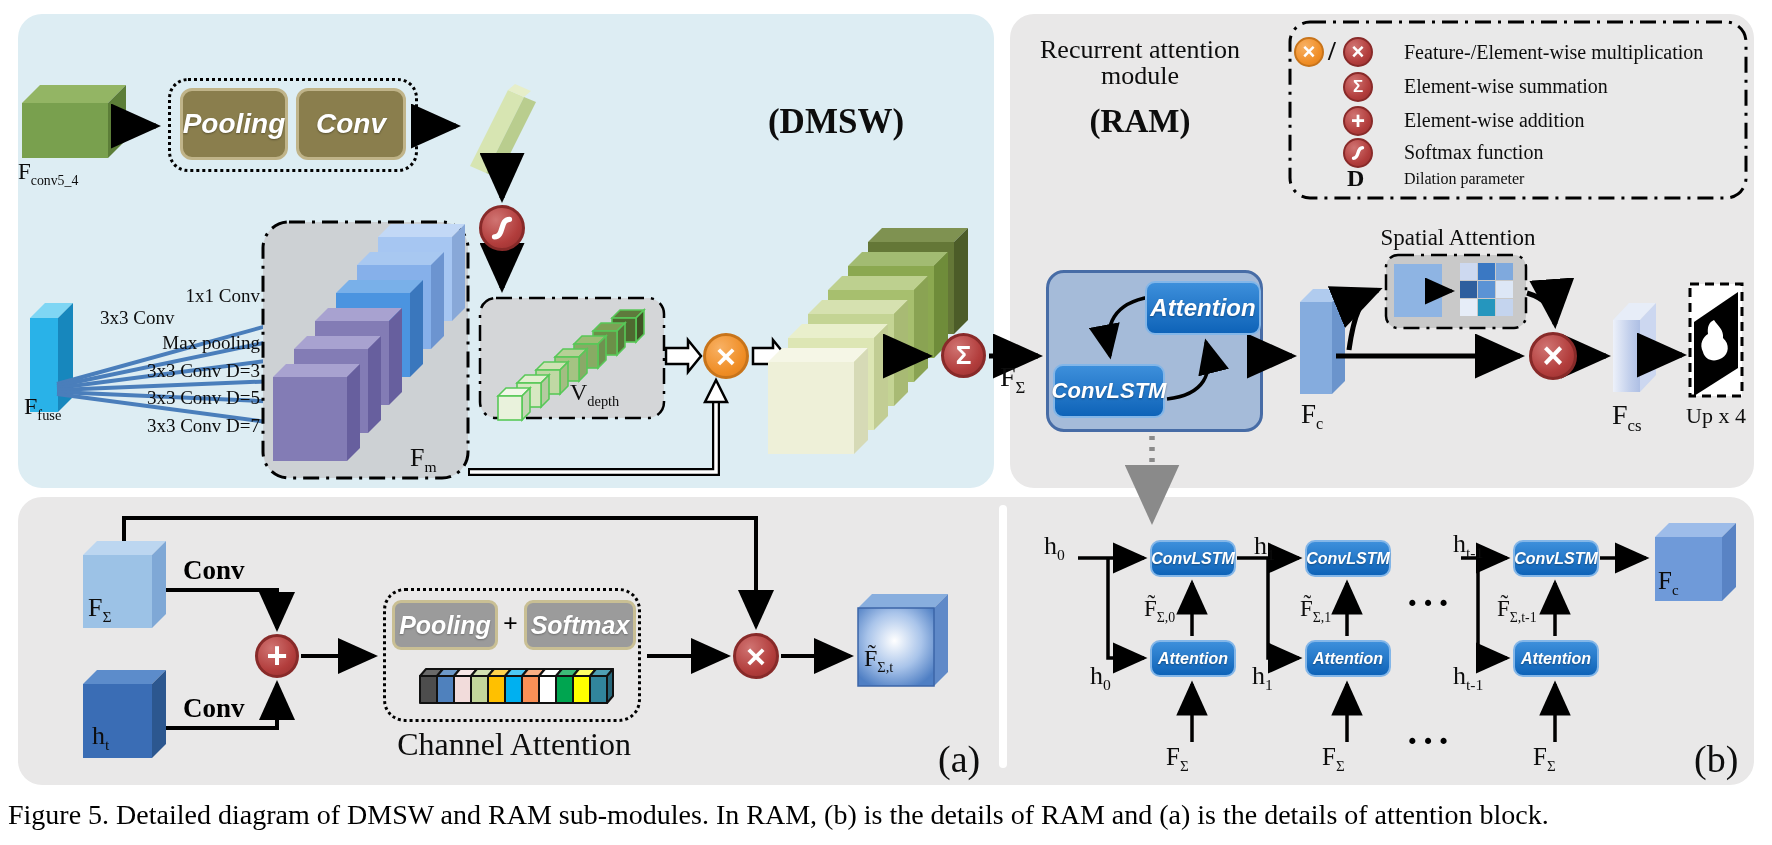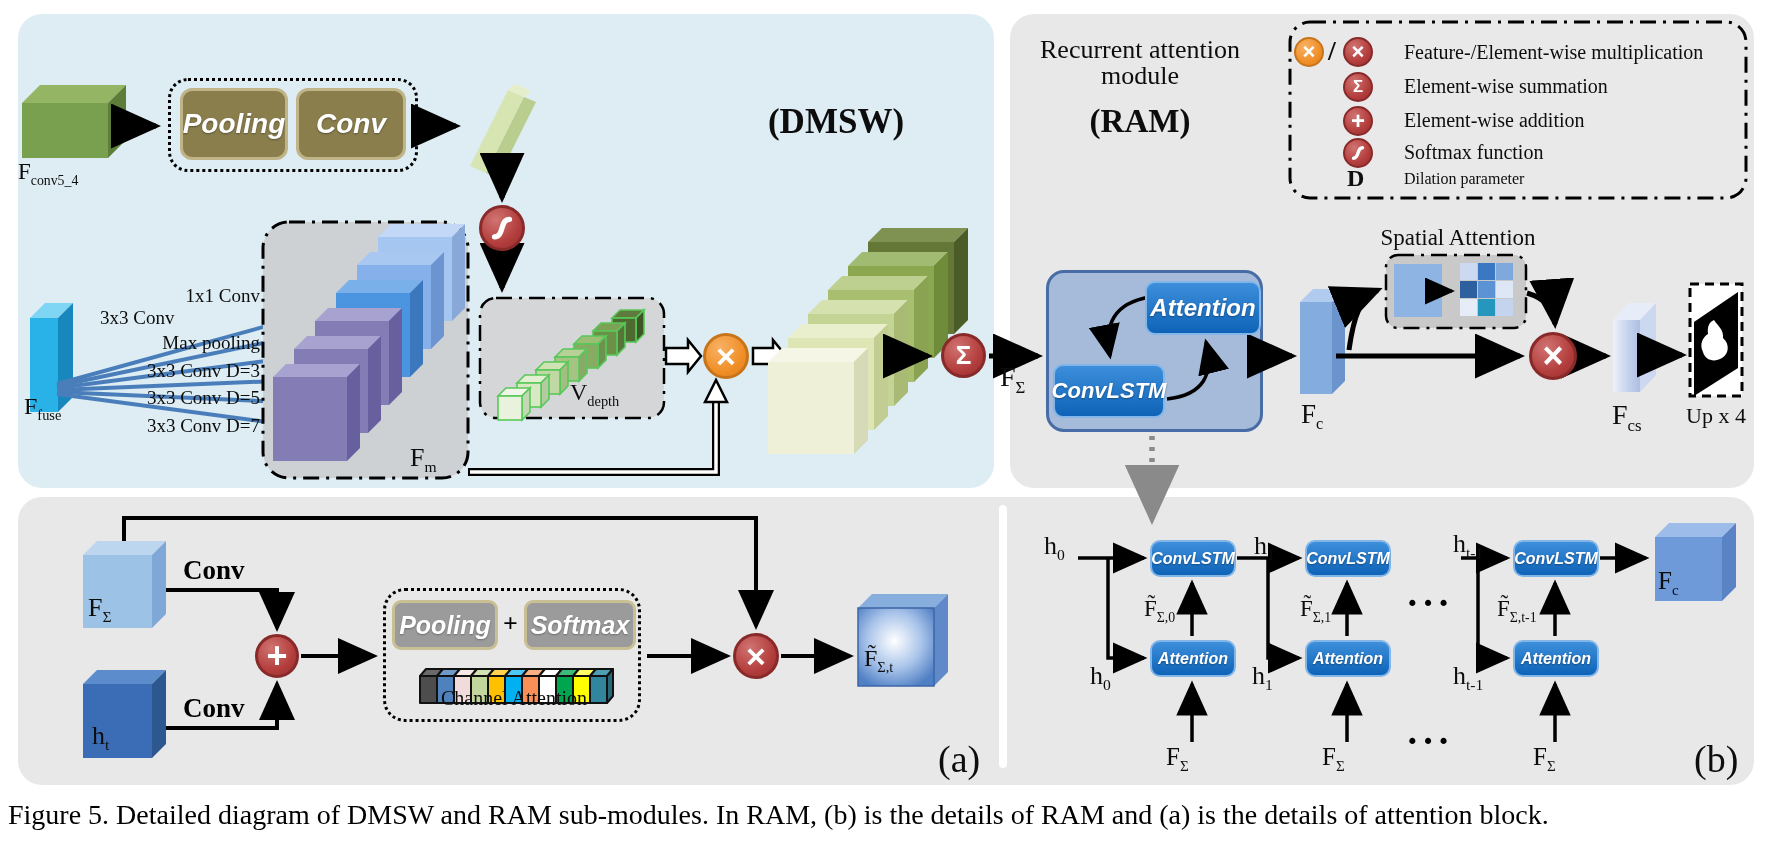--- a/index.html
+++ b/index.html
@@ -379,21 +379,21 @@
 
     <div class="lbl" style="left:88px;top:594px;font-size:26px;"><span>F</span><sub>Σ</sub></div>
     <div class="lbl" style="left:92px;top:722px;font-size:26px;"><span>h</span><sub>t</sub></div>
     <div class="lbl sans" style="left:183px;top:556px;font-size:27px;color:#000;">Conv</div>
     <div class="lbl sans" style="left:183px;top:694px;font-size:27px;color:#000;">Conv</div>
     <div class="op red" style="left:255px;top:634px;width:44px;height:44px;font-size:36px;">+</div>
     <div class="dotbox" style="left:383px;top:588px;width:258px;height:134px;border-radius:22px;"></div>
     <div class="btn gray" style="left:392px;top:600px;width:106px;height:50px;font-size:25px;">Pooling</div>
     <div class="lbl sans" style="left:503px;top:610px;font-size:26px;color:#000;">+</div>
     <div class="btn gray" style="left:524px;top:600px;width:112px;height:50px;font-size:25px;">Softmax</div>
-    <div class="lbl ctr" style="left:394px;top:688px;width:240px;font-size:20px;">Channel Attention</div>
+    <div class="lbl ctr" style="left:394px;top:728px;width:240px;font-size:32px;">Channel Attention</div>
     <div class="op red" style="left:733px;top:633px;width:46px;height:46px;font-size:34px;">×</div>
     <div class="lbl" style="left:864px;top:646px;font-size:24px;"><span>F̃</span><sub>Σ,t</sub></div>
     <div class="lbl" style="left:938px;top:740px;font-size:38px;">(a)</div>
 
     <div class="lbl" style="left:1044px;top:532px;font-size:26px;"><span>h</span><sub>0</sub></div>
     <div class="btn blue" style="left:1150px;top:540px;width:86px;height:37px;font-size:16px;">ConvLSTM</div>
     <div class="lbl" style="left:1144px;top:597px;font-size:23px;"><span>F̃</span><sub>Σ,0</sub></div>
     <div class="btn blue" style="left:1150px;top:640px;width:86px;height:37px;font-size:16px;">Attention</div>
     <div class="lbl" style="left:1090px;top:662px;font-size:26px;"><span>h</span><sub>0</sub></div>
     <div class="lbl" style="left:1166px;top:744px;font-size:25px;"><span>F</span><sub>Σ</sub></div>

